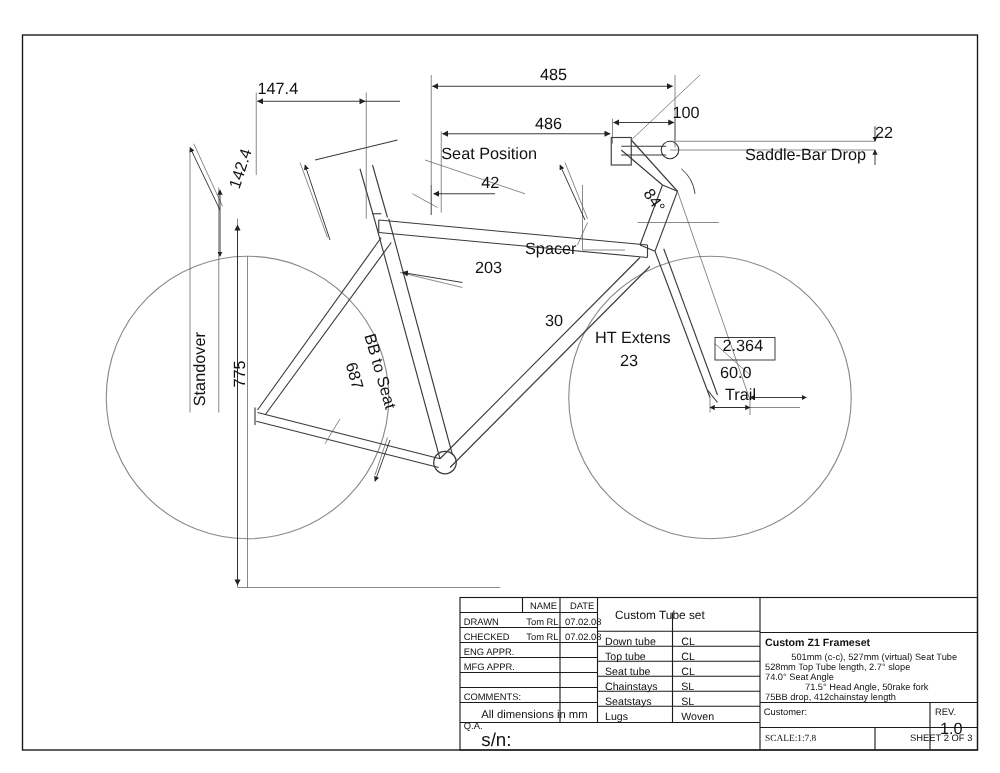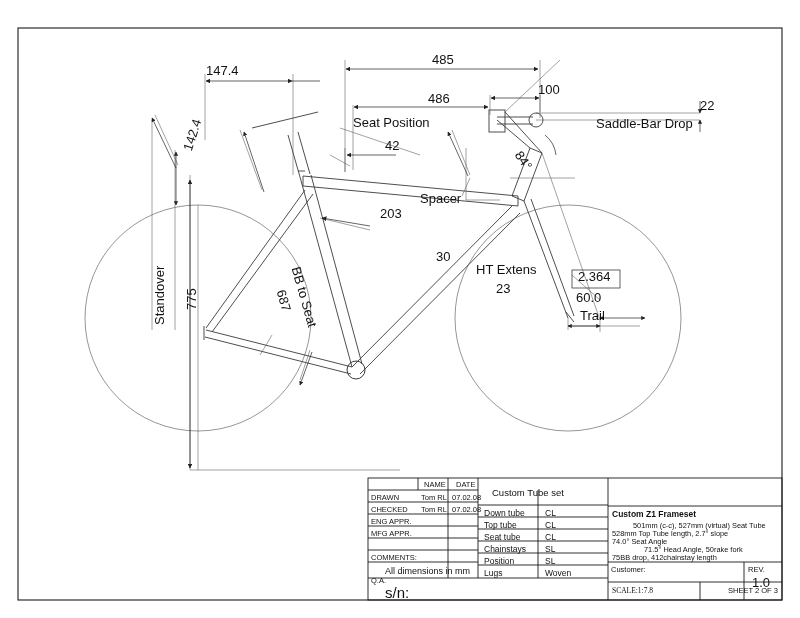--- a/index.html
+++ b/index.html
@@ -258,21 +258,21 @@
   <div class="tb tubelabel" style="left:492px;top:487px;">Custom Tube set</div>
 
   <div class="tb cell" style="left:484px;top:508px;font-size:8.5px;">Down tube</div>
   <div class="tb cell" style="left:545px;top:508px;font-size:8.5px;">CL</div>
   <div class="tb cell" style="left:484px;top:520px;font-size:8.5px;">Top tube</div>
   <div class="tb cell" style="left:545px;top:520px;font-size:8.5px;">CL</div>
   <div class="tb cell" style="left:484px;top:532px;font-size:8.5px;">Seat tube</div>
   <div class="tb cell" style="left:545px;top:532px;font-size:8.5px;">CL</div>
   <div class="tb cell" style="left:484px;top:544px;font-size:8.5px;">Chainstays</div>
   <div class="tb cell" style="left:545px;top:544px;font-size:8.5px;">SL</div>
-  <div class="tb cell" style="left:484px;top:556px;font-size:8.5px;">Position</div>
+  <div class="tb cell" style="left:484px;top:556px;font-size:8.5px;">Seatstays</div>
   <div class="tb cell" style="left:545px;top:556px;font-size:8.5px;">SL</div>
   <div class="tb cell" style="left:484px;top:568px;font-size:8.5px;">Lugs</div>
   <div class="tb cell" style="left:545px;top:568px;font-size:8.5px;">Woven</div>
 
   <div class="tb" style="left:612px;top:509px;font-size:8.5px;font-weight:bold;">Custom Z1 Frameset</div>
   <div class="tb specs" style="left:604px;top:521px;margin-left:29px;">501mm (c-c), 527mm (virtual) Seat Tube</div>
   <div class="tb specs" style="left:612px;top:529px;">528mm Top Tube length, 2.7° slope</div>
   <div class="tb specs" style="left:612px;top:537px;">74.0° Seat Angle</div>
   <div class="tb specs" style="left:612px;top:545px;margin-left:32px;">71.5° Head Angle, 50rake fork</div>
   <div class="tb specs" style="left:612px;top:553px;">75BB drop, 412chainstay length</div>

